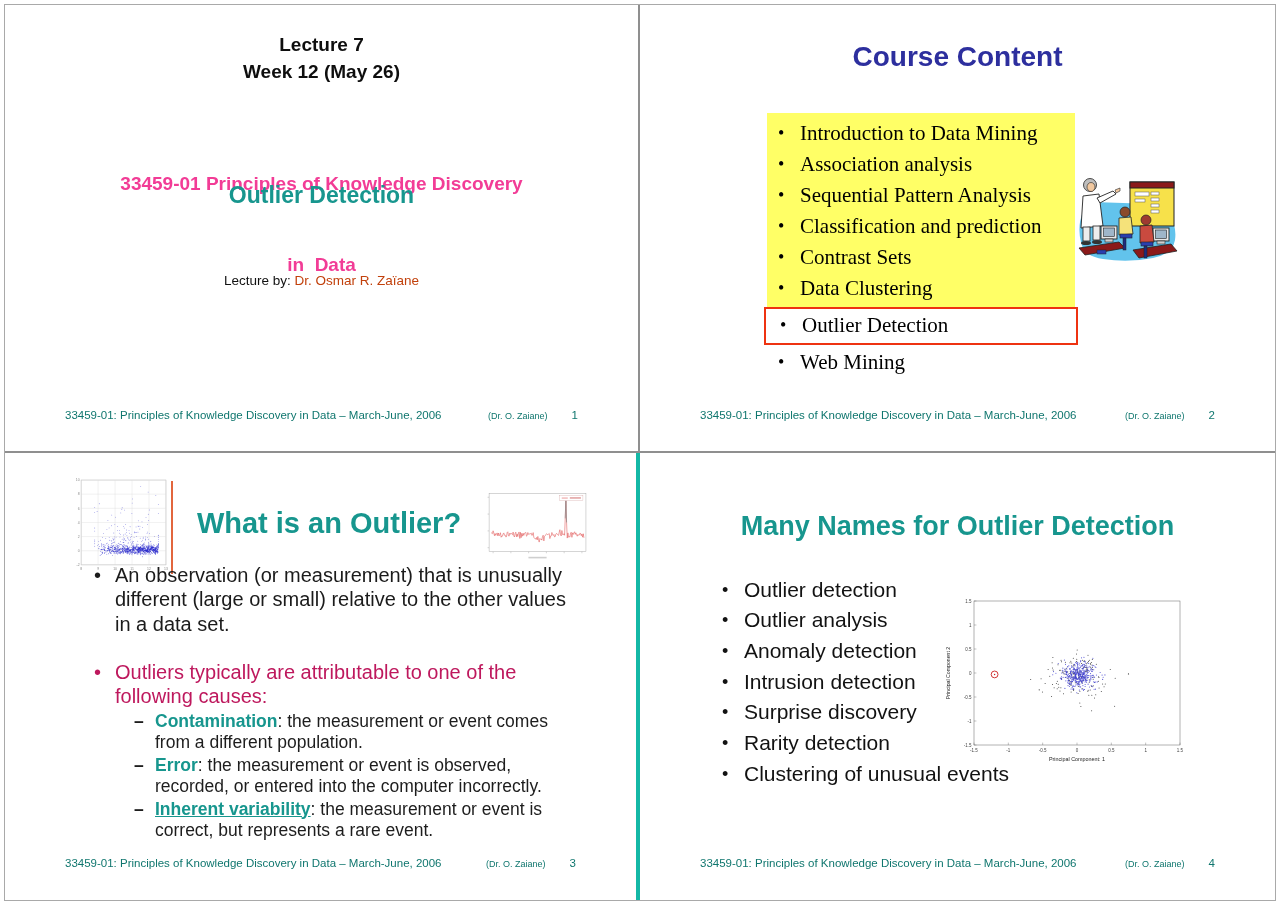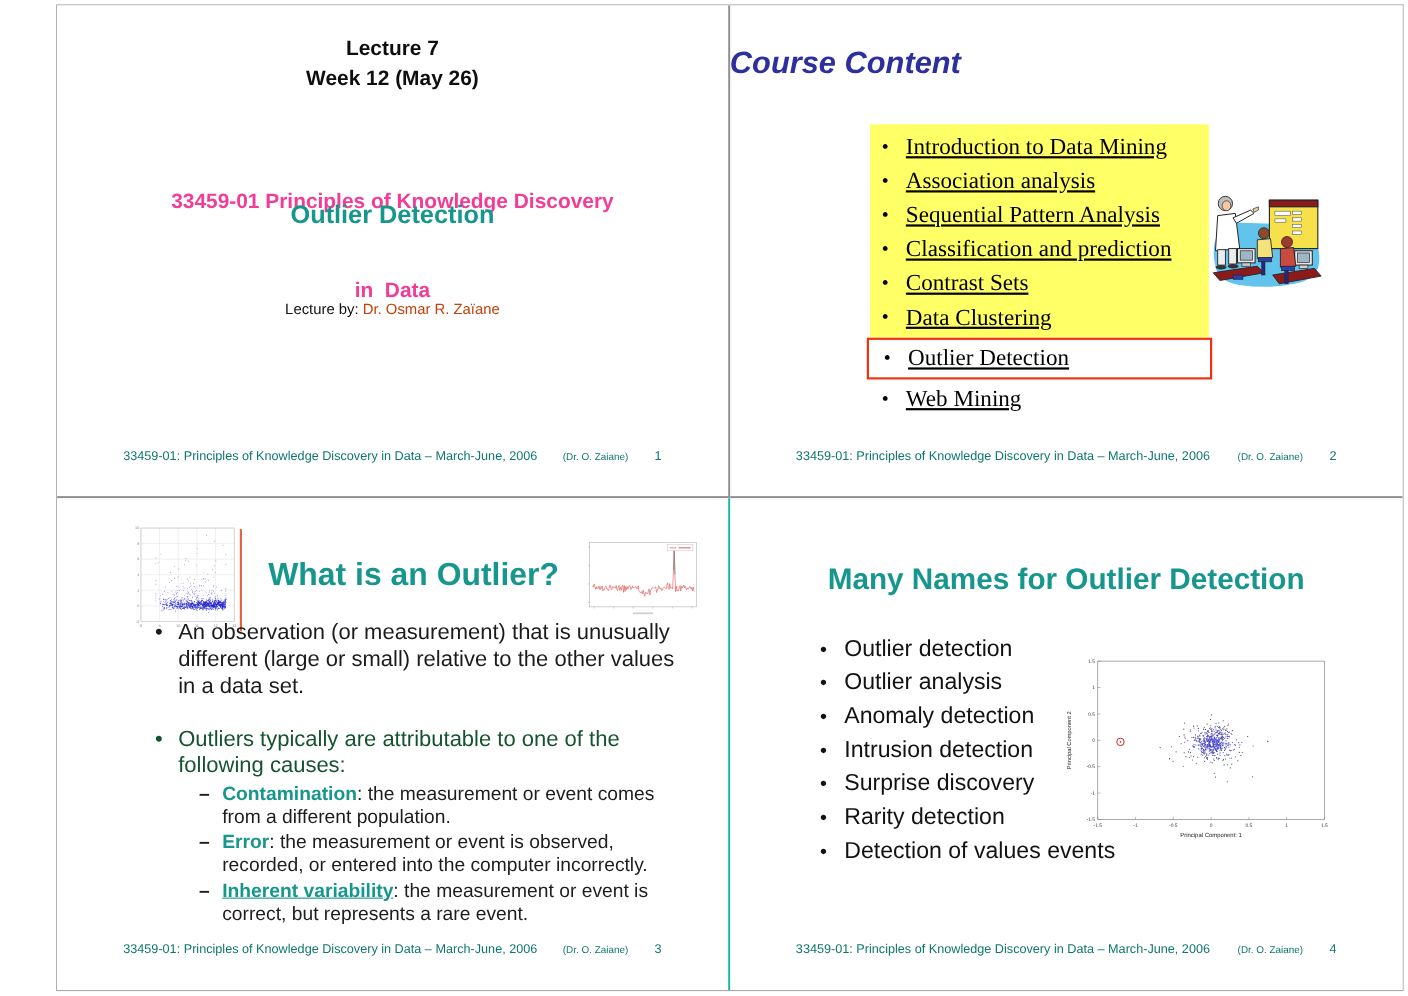--- a/index.html
+++ b/index.html
@@ -1,56 +1,56 @@
 <!DOCTYPE html>
 <html><head>
 <meta charset="utf-8">
 <style>
   * { margin:0; padding:0; box-sizing:border-box; }
   html,body { width:1280px; height:905px; background:#ffffff; font-family:"Liberation Sans", sans-serif; }
   #canvas { position:relative; width:1280px; height:905px; background:#fff; overflow:hidden; }
   .sheet {
     position:absolute; inset:4px; border:1px solid #a9a9a9;
-    display:grid; grid-template-columns:1fr 1fr; grid-template-rows:1fr 1fr; background:#fff;margin-left:47px;
+    display:grid; grid-template-columns:1fr 1fr; grid-template-rows:1fr 1fr; background:#fff;
   }
   .slide { position:relative; background:#fff; overflow:hidden; }
   .slide.q1 { border-right:2px solid #8f8f8f; border-bottom:2px solid #8f8f8f; }
   .slide.q2 { border-bottom:2px solid #8f8f8f; }
-  .slide.q3 { border-right:2px solid #14b8a6; }
+  .slide.q3 { border-right:4px solid #14b8a6; }
 
   
   .footer { position:absolute; top:404px; left:60px; right:60px; display:flex; align-items:baseline; color:#0f766e; }
   .f-course { font-size:11.5px; letter-spacing:0; }
   .f-author { margin-left:auto; font-size:9px; padding-right:24px; }
   .f-page   { font-size:11.5px; }
 
   
   .s1-head   { position:absolute; top:26px;  left:0; right:0; text-align:center; font-weight:bold; font-size:19px; line-height:27px; color:#0e0e0e; }
   .s1-course { position:absolute; top:111px; left:0; right:0; text-align:center; font-weight:bold; font-size:19px; line-height:27px; white-space:pre; }
   .s1-sub    { position:absolute; top:177px; left:0; right:0; text-align:center; font-weight:bold; font-size:23px; }
   .s1-by     { position:absolute; top:268px; left:0; right:0; text-align:center; font-size:13.5px; color:#111; }
 
   
-  .s2-title { position:absolute; top:36px; left:0; right:0; text-align:left; font-weight:bold; font-size:28px;font-style:italic; }
-  .s2-body  { position:absolute; left:127px; top:108px; width:308px;text-decoration:underline; }
+  .s2-title { position:absolute; top:36px; left:0; right:0; text-align:center; font-weight:bold; font-size:28px; }
+  .s2-body  { position:absolute; left:127px; top:108px; width:308px; }
   .s2-yellow { padding:5px 0 3px 0; }
   .s2-item { position:relative; font-family:"Liberation Serif", serif; font-size:21px; line-height:31px; color:#000; padding-left:33px; }
   .s2-item::before { content:"•"; position:absolute; left:11px; font-size:18px; }
   .s2-redbox { margin-left:-3px; width:314px; padding:1px 0 2px 3px; background:#fff; }
   .s2-clipart { position:absolute; left:433px; top:169px; width:107px; height:89px; }
 
   
   .s3-title { position:absolute; left:178px; top:54px; width:292px; text-align:center; font-weight:bold; font-size:29px; }
   .s3-chartA { position:absolute; left:63px; top:23px; width:101px; height:101px; }
   .s3-redline { position:absolute; left:166px; top:28px; width:2px; height:93px; background:#e2663d; }
   .s3-chartB { position:absolute; left:475px; top:33px; width:111px; height:79px; }
   .bullet { position:relative; padding-left:24px; }
   .bullet::before { content:"•"; position:absolute; left:3px; }
   .s3-b1 { position:absolute; left:86px; top:110px; width:486px; font-size:20px; line-height:24.5px; color:#1b1b1b; }
-  .s3-b2 { position:absolute; left:86px; top:207px; width:486px; font-size:20px; line-height:24.5px; color:#14532d; }
+  .s3-b2 { position:absolute; left:86px; top:207px; width:486px; font-size:20px; line-height:24.5px; color:#be185d; }
   .s3-subs { position:absolute; left:129px; top:258px; width:452px; }
   .s3-sub { position:relative; padding-left:21px; font-size:17.5px; line-height:21.5px; margin-bottom:1px; color:#1d1d1d; }
   .s3-sub::before { content:"–"; position:absolute; left:0; font-weight:bold; }
 
   
   .s4-title { position:absolute; top:58px; left:0; right:0; text-align:center; font-weight:bold; font-size:27px; }
   .s4-list { position:absolute; left:79px; top:122px; width:300px; }
   .s4-item { position:relative; font-size:21px; line-height:30.7px; color:#121212; padding-left:25px; }
   .s4-item::before { content:"•"; position:absolute; left:3px; font-size:18px; }
   .s4-chart { position:absolute; left:298px; top:142px; width:250px; height:185px; }
@@ -1258,21 +1258,21 @@
 
     <div class="slide q4">
       <div class="s4-title" style="color:#17968E;">Many Names for Outlier Detection</div>
       <div class="s4-list">
         <div class="s4-item">Outlier detection</div>
         <div class="s4-item">Outlier analysis</div>
         <div class="s4-item">Anomaly detection</div>
         <div class="s4-item">Intrusion detection</div>
         <div class="s4-item">Surprise discovery</div>
         <div class="s4-item">Rarity detection</div>
-        <div class="s4-item" style="white-space:nowrap;">Detection of values events</div>
+        <div class="s4-item" style="white-space:nowrap;">Clustering of unusual events</div>
       </div>
       <svg class="s4-chart" viewBox="0 0 250 185">
           <rect x="36" y="6" width="206" height="144" fill="#fff" stroke="#666" stroke-width="0.5"></rect>
           <line x1="36" y1="150" x2="36" y2="147.6" stroke="#666" stroke-width="0.4"></line>
           <text x="36" y="157" font-size="4.5" fill="#444" text-anchor="middle">-1.5</text>
           <line x1="70.33333333333333" y1="150" x2="70.33333333333333" y2="147.6" stroke="#666" stroke-width="0.4"></line>
           <text x="70.33333333333333" y="157" font-size="4.5" fill="#444" text-anchor="middle">-1</text>
           <line x1="104.66666666666666" y1="150" x2="104.66666666666666" y2="147.6" stroke="#666" stroke-width="0.4"></line>
           <text x="104.66666666666666" y="157" font-size="4.5" fill="#444" text-anchor="middle">-0.5</text>
           <line x1="139" y1="150" x2="139" y2="147.6" stroke="#666" stroke-width="0.4"></line>

